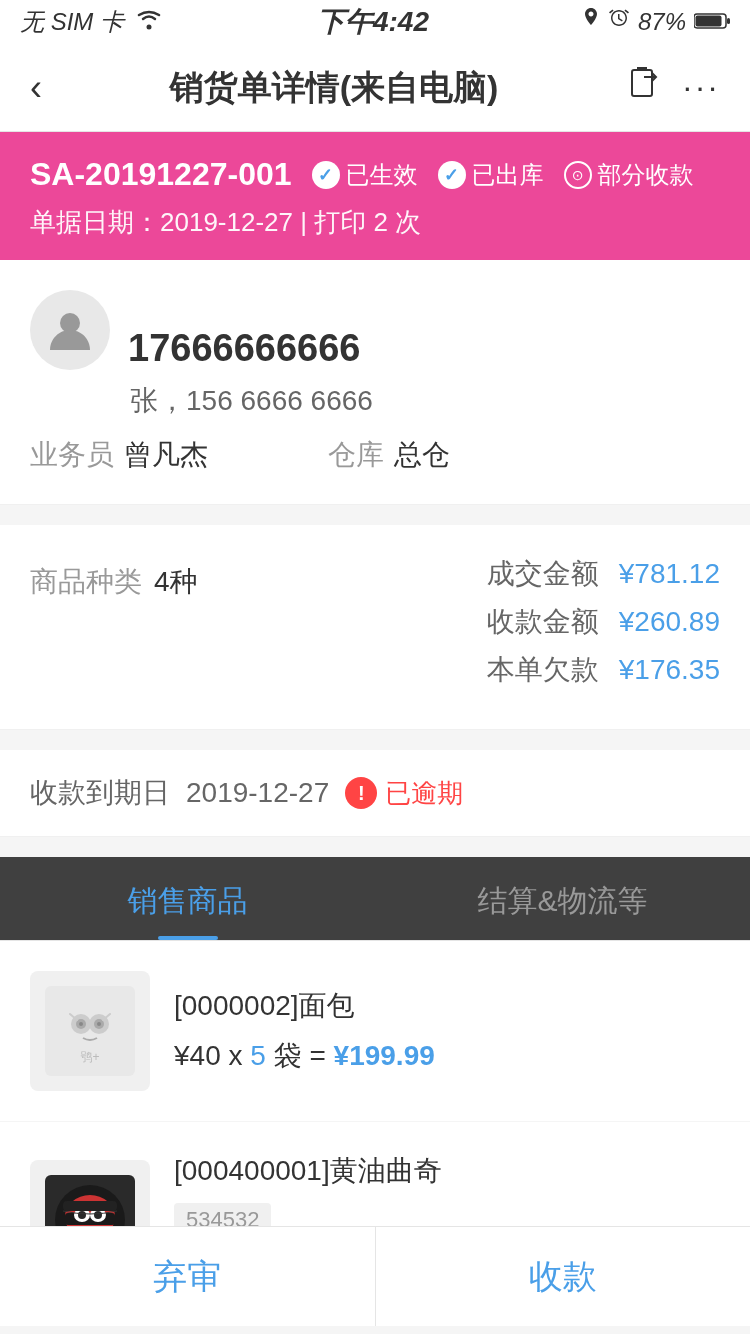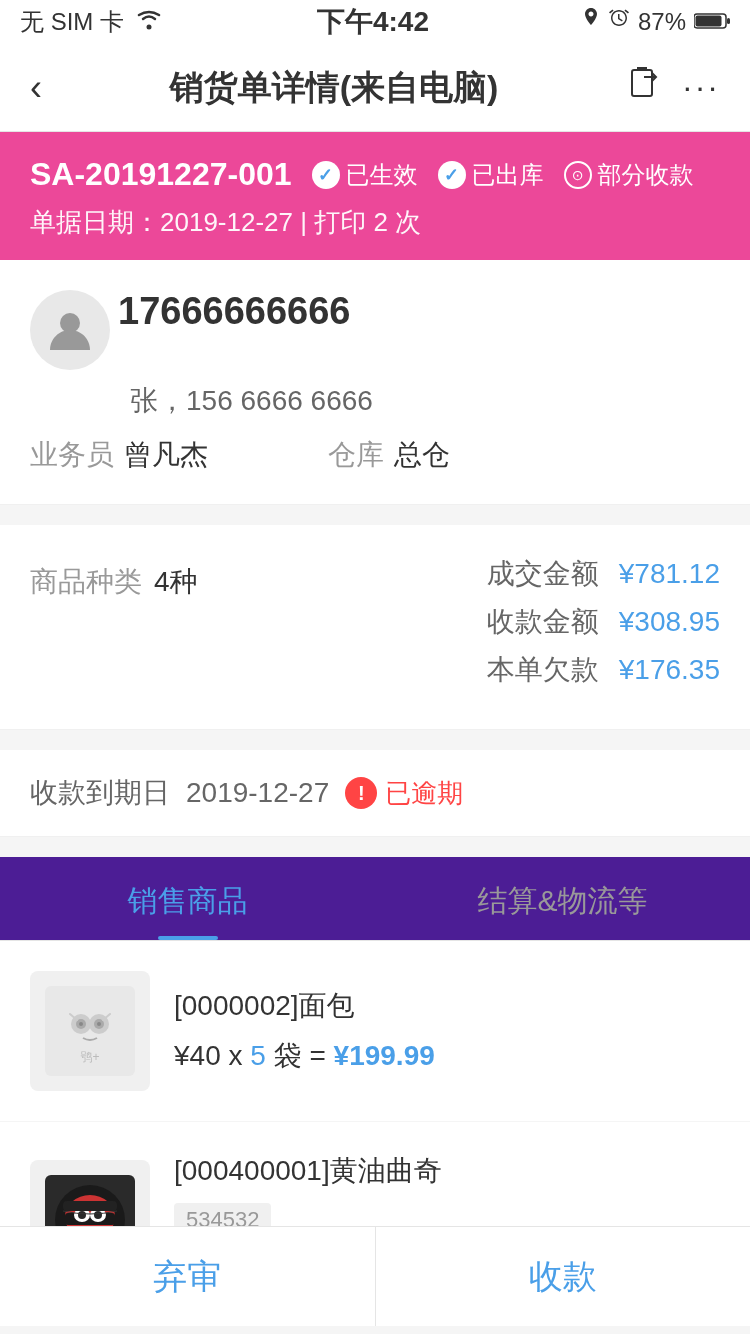--- a/index.html
+++ b/index.html
@@ -16,20 +16,21 @@
     
     .status-bar {
       height: 44px;
       background: #fff;
       display: flex;
       align-items: center;
       justify-content: space-between;
       padding: 0 20px;
       font-size: 24px;
       font-weight: 500;
+      font-style: italic;
     }
     .status-bar-left { display: flex; align-items: center; gap: 10px; }
     .status-bar-center { font-size: 28px; font-weight: 600; }
     .status-bar-right { display: flex; align-items: center; gap: 8px; }
 
     
     .nav-bar {
       height: 88px;
       background: #fff;
       display: flex;
@@ -104,22 +105,22 @@
 
     
     .customer-section {
       background: #fff;
       padding: 30px;
       margin-bottom: 0;
       border-bottom: 1px solid #f0f0f0;
     }
     .customer-row {
       display: flex;
-      align-items: flex-start;
-      gap: 8px;
+      align-items: flex-end;
+      gap: 18px;
       margin-bottom: 12px;
     }
     .avatar {
       width: 80px;
       height: 80px;
       border-radius: 50%;
       background: #e8e8e8;
       display: flex;
       align-items: center;
       justify-content: center;
@@ -204,21 +205,21 @@
       display: flex;
       align-items: center;
       justify-content: center;
       color: #fff;
       font-size: 20px;
       font-weight: bold;
     }
 
     
     .tabs-section {
-      background: #4c1d95;
+      background: #404040;
       margin-top: 20px;
     }
     .tabs-row {
       display: flex;
       border-bottom: 1px solid #e5e5e5;
     }
     .tab-item {
       flex: 1;
       text-align: center;
       padding: 24px 0 18px;
@@ -415,21 +416,21 @@
         <span class="types-value">4种</span>
       </div>
     </div>
     <div style="text-align:right;">
       <div class="amount-row">
         <span class="amount-label">成交金额</span>
         <span class="amount-value" style="margin-left:20px;">¥781.12</span>
       </div>
       <div class="amount-row">
         <span class="amount-label">收款金额</span>
-        <span class="amount-value" style="margin-left:20px;">¥308.95</span>
+        <span class="amount-value" style="margin-left:20px;">¥260.89</span>
       </div>
       <div class="amount-row">
         <span class="amount-label">本单欠款</span>
         <span class="amount-value" style="margin-left:8px;">¥176.35</span>
       </div>
     </div>
   </div>
 </div>
 
 <div class="due-section">

